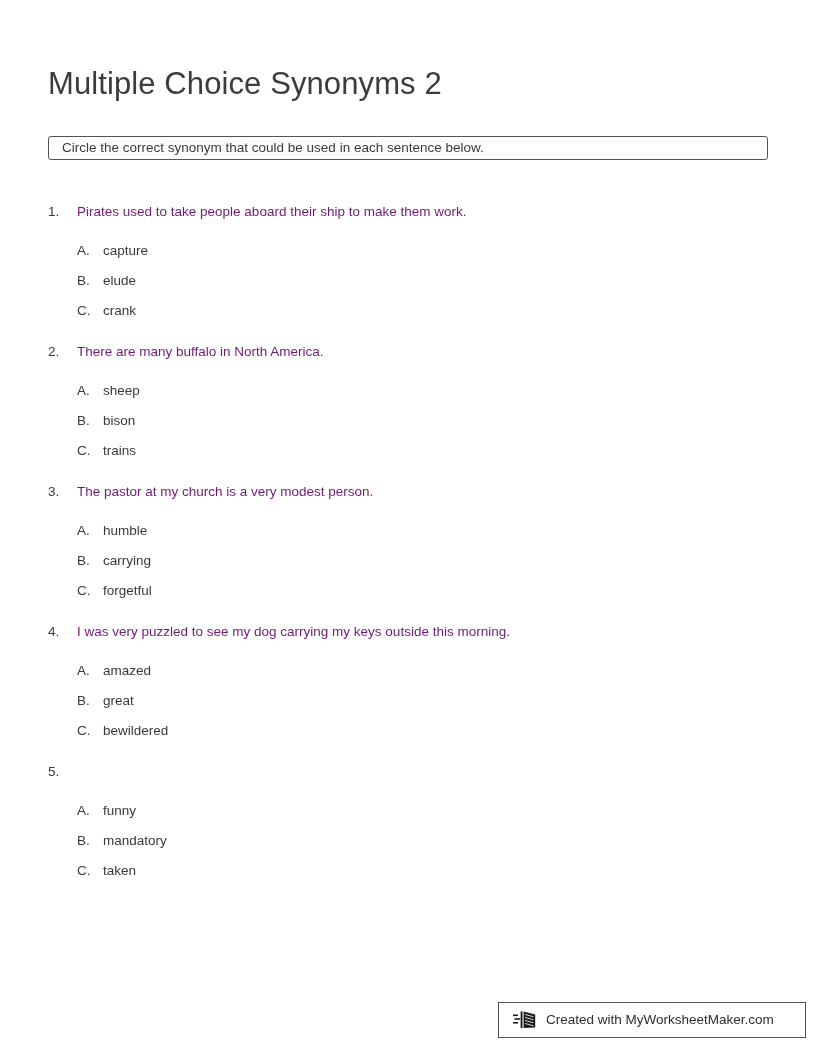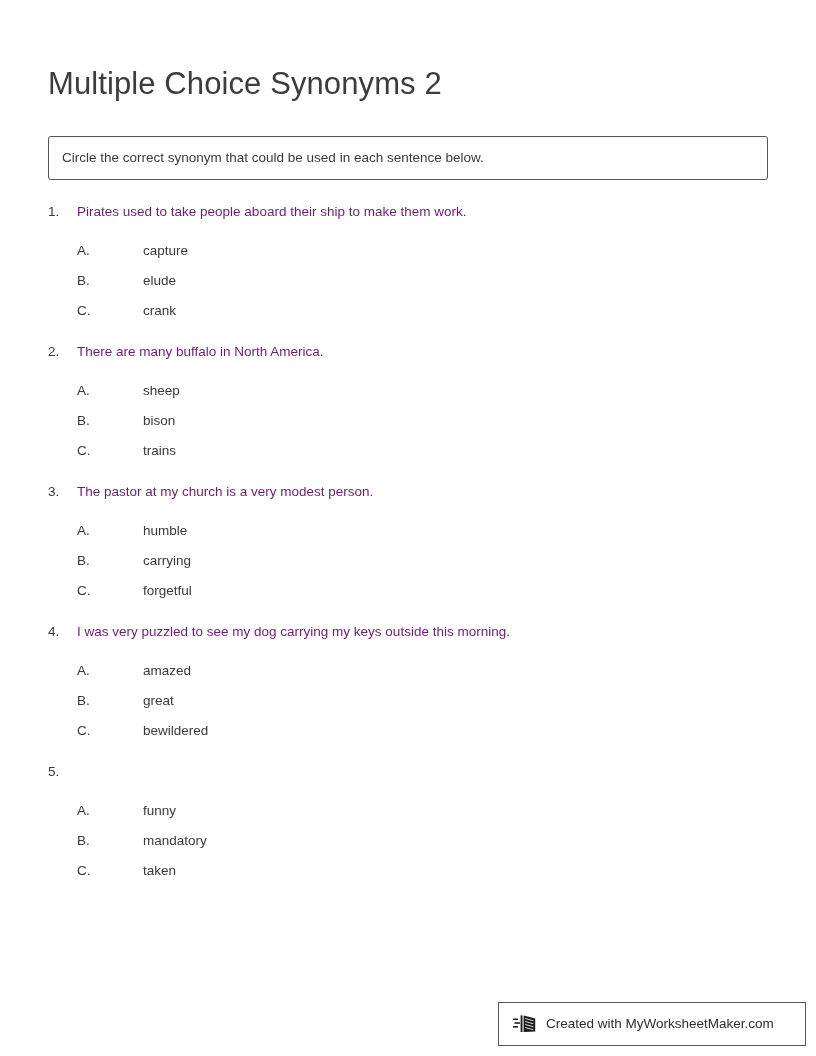--- a/index.html
+++ b/index.html
@@ -35,21 +35,21 @@
     line-height: 1.2;
     white-space: nowrap;
   }
 
   
   .instruction-box {
     position: absolute;
     left: 48px;
     top: 136px;
     width: 720px;
-    height: 44px;
+    height: 24px;
     box-sizing: border-box;
     border: 1px solid #555555;
     border-radius: 3px;
     background: #ffffff;
     display: flex;
     align-items: center;
   }
   .instruction-text {
     padding-left: 13px;
     font-size: 13.5px;
@@ -100,30 +100,29 @@
     width: 26px;
     flex: none;
     font-size: 13.5px;
     line-height: 18px;
     color: #3a3a3a;
   }
   .choice-text {
     font-size: 13.5px;
     line-height: 18px;
     color: #3a3a3a;
-    margin-left: 40px;
   }
 
   
   .footer-badge {
     position: absolute;
     left: 498px;
     top: 1002px;
     width: 308px;
-    height: 44px;
+    height: 36px;
     box-sizing: border-box;
     border: 1px solid #555555;
     background: #ffffff;
     display: flex;
     align-items: center;
     padding-left: 14px;
   }
   .badge-logo {
     width: 26px;
     height: 22px;

